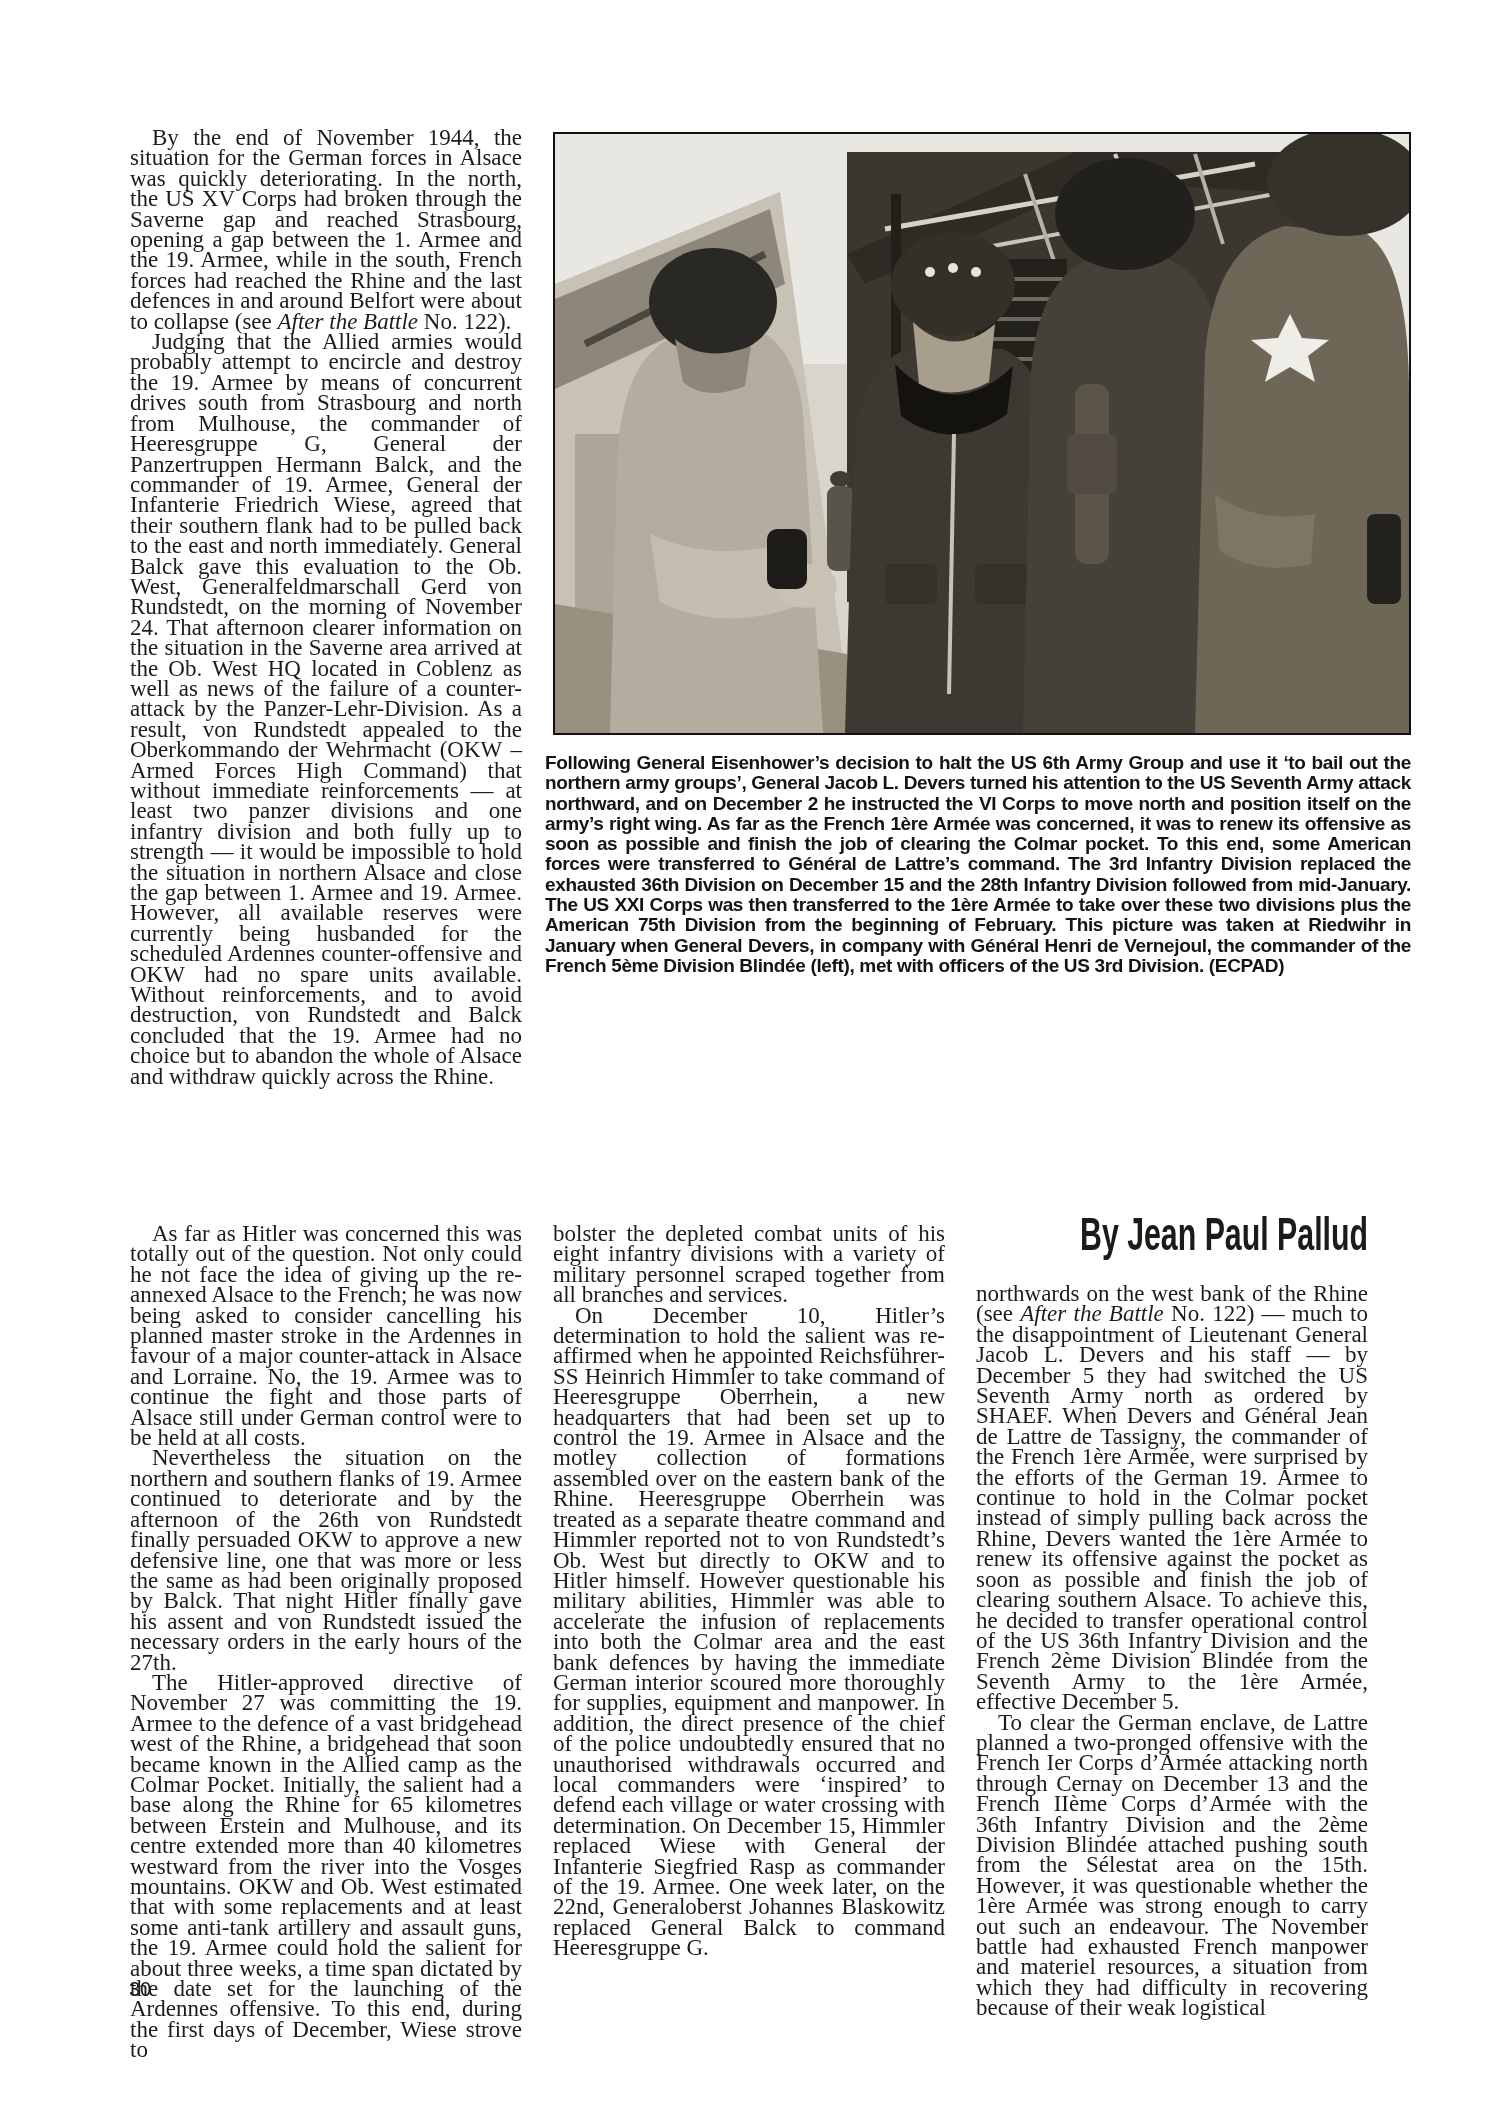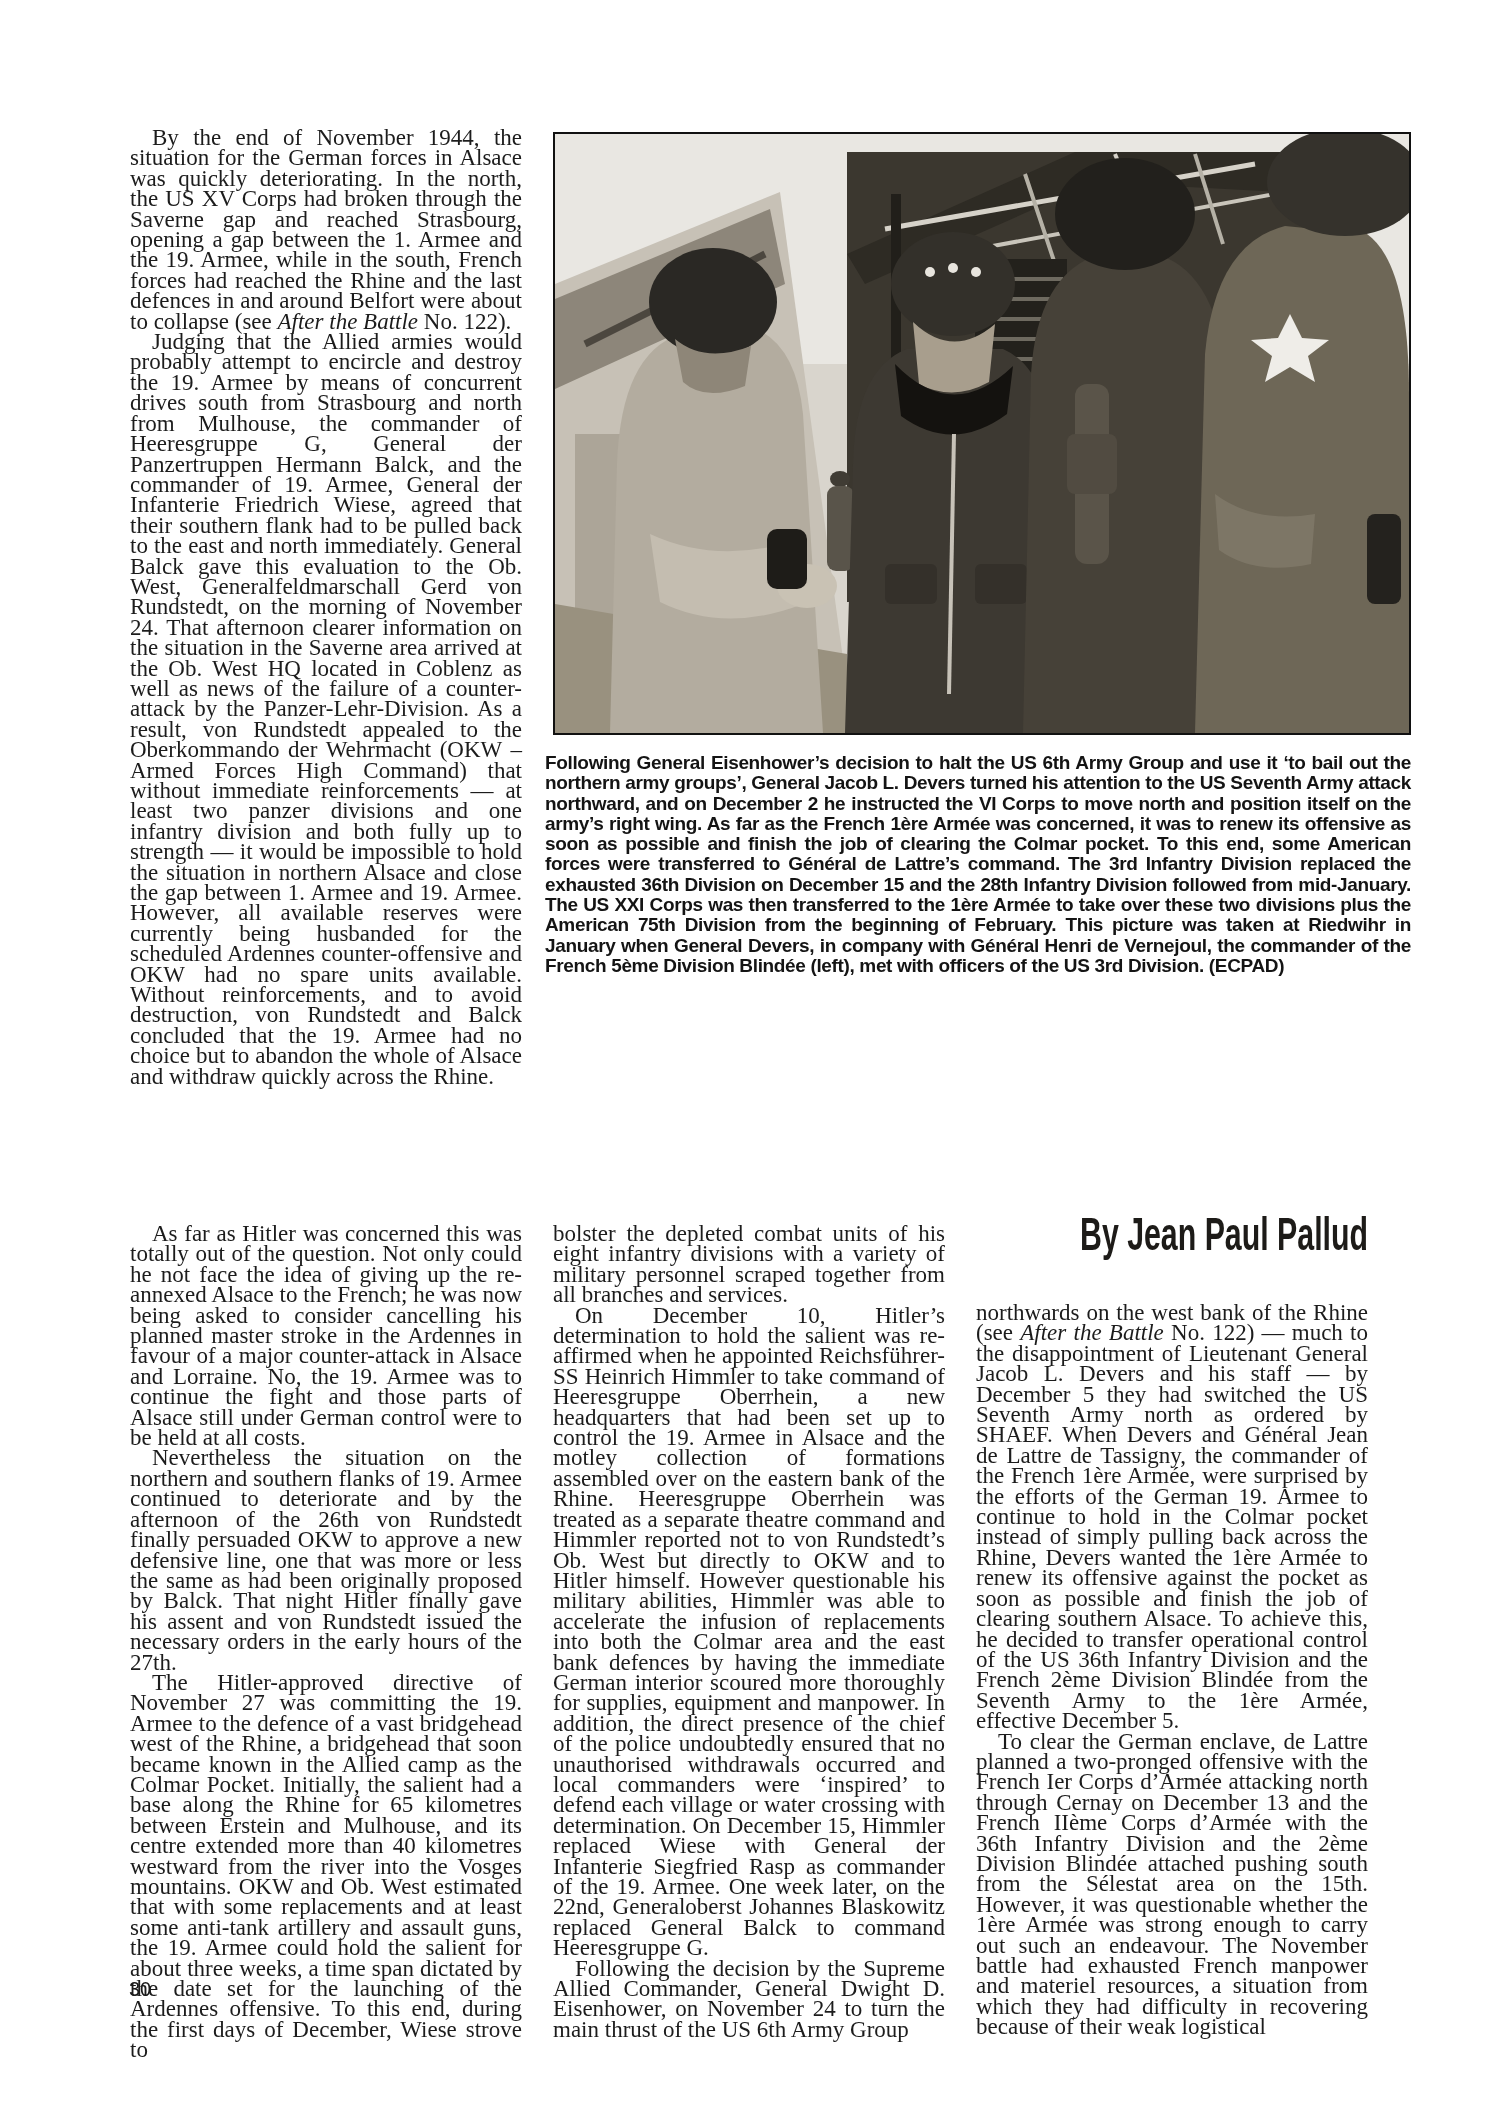--- a/index.html
+++ b/index.html
@@ -37,21 +37,21 @@
     text-align:justify;
     color:#141414;
   }
   .headline{position:absolute;left:122px;top:1030px;width:1282px;height:176px;}
   .headline svg{display:block;width:100%;height:100%;}
   .byline{position:absolute;left:976px;top:1206px;width:392px;height:54px;}
   .byline svg{display:block;width:100%;height:100%;}
   .col{position:absolute;width:392px;}
   .col1{left:130px;top:1224px;}
   .col2{left:553px;top:1224px;}
-  .col3{left:976px;top:1284px;margin-top:19px;}
+  .col3{left:976px;top:1284px;}
   .pageno{
     position:absolute;left:129px;top:1978px;
     font-family:"Liberation Sans", sans-serif;
     font-size:20px;color:#1a1a1a;
   }
 </style>
 </head>
 <body>
 
 <div class="page">
@@ -155,21 +155,20 @@
 
   <div class="col col1 bodytext">
     <p class="indent">As far as Hitler was concerned this was totally out of the question. Not only could he not face the idea of giving up the re-annexed Alsace to the French; he was now being asked to consider cancelling his planned master stroke in the Ardennes in favour of a major counter-attack in Alsace and Lorraine. No, the 19. Armee was to continue the fight and those parts of Alsace still under German control were to be held at all costs.</p>
     <p class="indent">Nevertheless the situation on the northern and southern flanks of 19. Armee continued to deteriorate and by the afternoon of the 26th von Rundstedt finally persuaded OKW to approve a new defensive line, one that was more or less the same as had been originally proposed by Balck. That night Hitler finally gave his assent and von Rundstedt issued the necessary orders in the early hours of the 27th.</p>
     <p class="indent">The Hitler-approved directive of November 27 was committing the 19. Armee to the defence of a vast bridgehead west of the Rhine, a bridgehead that soon became known in the Allied camp as the Colmar Pocket. Initially, the salient had a base along the Rhine for 65 kilometres between Erstein and Mulhouse, and its centre extended more than 40 kilometres westward from the river into the Vosges mountains. OKW and Ob. West estimated that with some replacements and at least some anti-tank artillery and assault guns, the 19. Armee could hold the salient for about three weeks, a time span dictated by the date set for the launching of the Ardennes offensive. To this end, during the first days of December, Wiese strove to</p>
   </div>
 
   <div class="col col2 bodytext">
     <p>bolster the depleted combat units of his eight infantry divisions with a variety of military personnel scraped together from all branches and services.</p>
     <p class="indent">On December 10, Hitler’s determination to hold the salient was re-affirmed when he appointed Reichsführer-SS Heinrich Himmler to take command of Heeresgruppe Oberrhein, a new headquarters that had been set up to control the 19. Armee in Alsace and the motley collection of formations assembled over on the eastern bank of the Rhine. Heeresgruppe Oberrhein was treated as a separate theatre command and Himmler reported not to von Rundstedt’s Ob. West but directly to OKW and to Hitler himself. However questionable his military abilities, Himmler was able to accelerate the infusion of replacements into both the Colmar area and the east bank defences by having the immediate German interior scoured more thoroughly for supplies, equipment and manpower. In addition, the direct presence of the chief of the police undoubtedly ensured that no unauthorised withdrawals occurred and local commanders were ‘inspired’ to defend each village or water crossing with determination. On December 15, Himmler replaced Wiese with General der Infanterie Siegfried Rasp as commander of the 19. Armee. One week later, on the 22nd, Generaloberst Johannes Blaskowitz replaced General Balck to command Heeresgruppe G.</p>
-    <p class="indent">Following the decision by the Supreme Allied Commander, General Dwight D. Eisenhower, on November 24 to turn the main thrust of the US 6th Army Group</p>
   </div>
 
   <div class="col col3 bodytext">
     <p>northwards on the west bank of the Rhine (see <i>After the Battle</i> No. 122) — much to the disappointment of Lieutenant General Jacob L. Devers and his staff — by December 5 they had switched the US Seventh Army north as ordered by SHAEF. When Devers and Général Jean de Lattre de Tassigny, the commander of the French 1ère Armée, were surprised by the efforts of the German 19. Armee to continue to hold in the Colmar pocket instead of simply pulling back across the Rhine, Devers wanted the 1ère Armée to renew its offensive against the pocket as soon as possible and finish the job of clearing southern Alsace. To achieve this, he decided to transfer operational control of the US 36th Infantry Division and the French 2ème Division Blindée from the Seventh Army to the 1ère Armée, effective December 5.</p>
     <p class="indent">To clear the German enclave, de Lattre planned a two-pronged offensive with the French Ier Corps d’Armée attacking north through Cernay on December 13 and the French IIème Corps d’Armée with the 36th Infantry Division and the 2ème Division Blindée attached pushing south from the Sélestat area on the 15th. However, it was questionable whether the 1ère Armée was strong enough to carry out such an endeavour. The November battle had exhausted French manpower and materiel resources, a situation from which they had difficulty in recovering because of their weak logistical</p>
   </div>
 
   <div class="pageno">30</div>
 
 </div>

